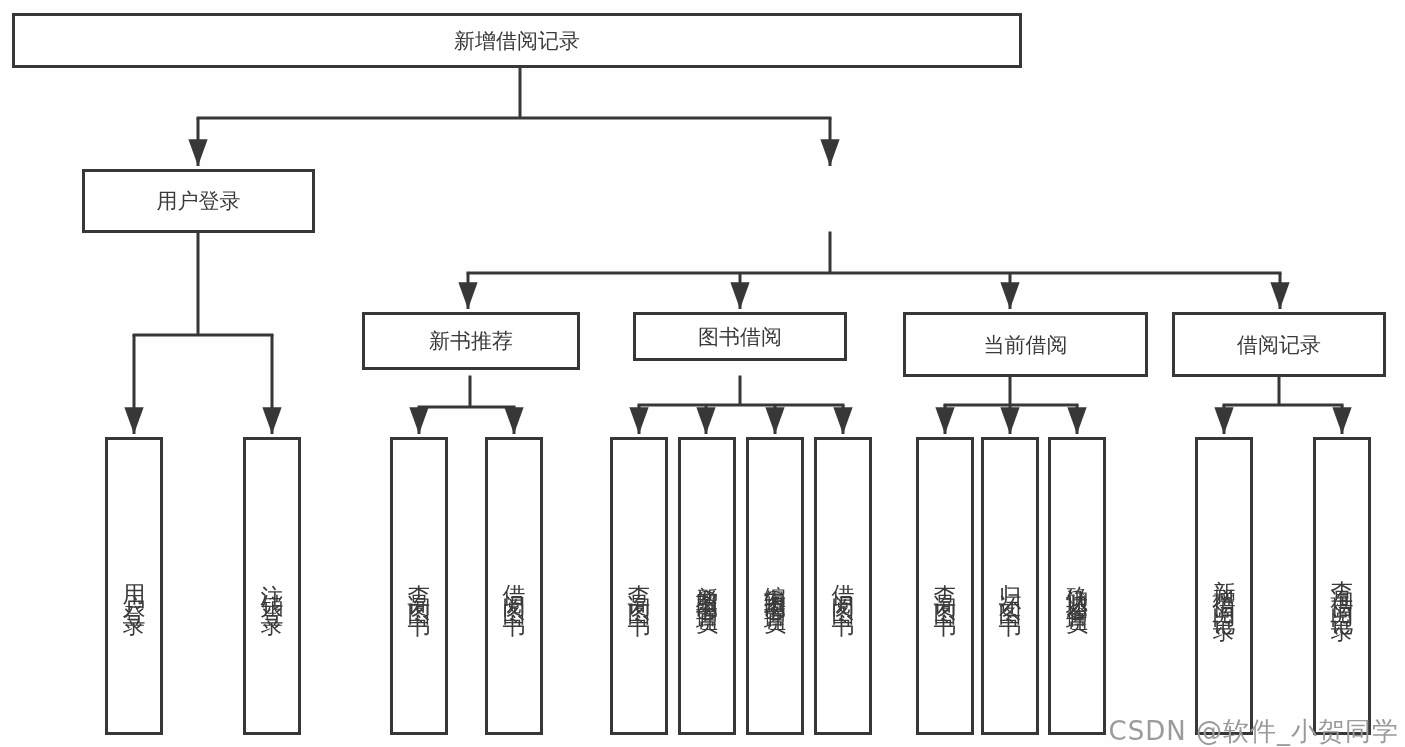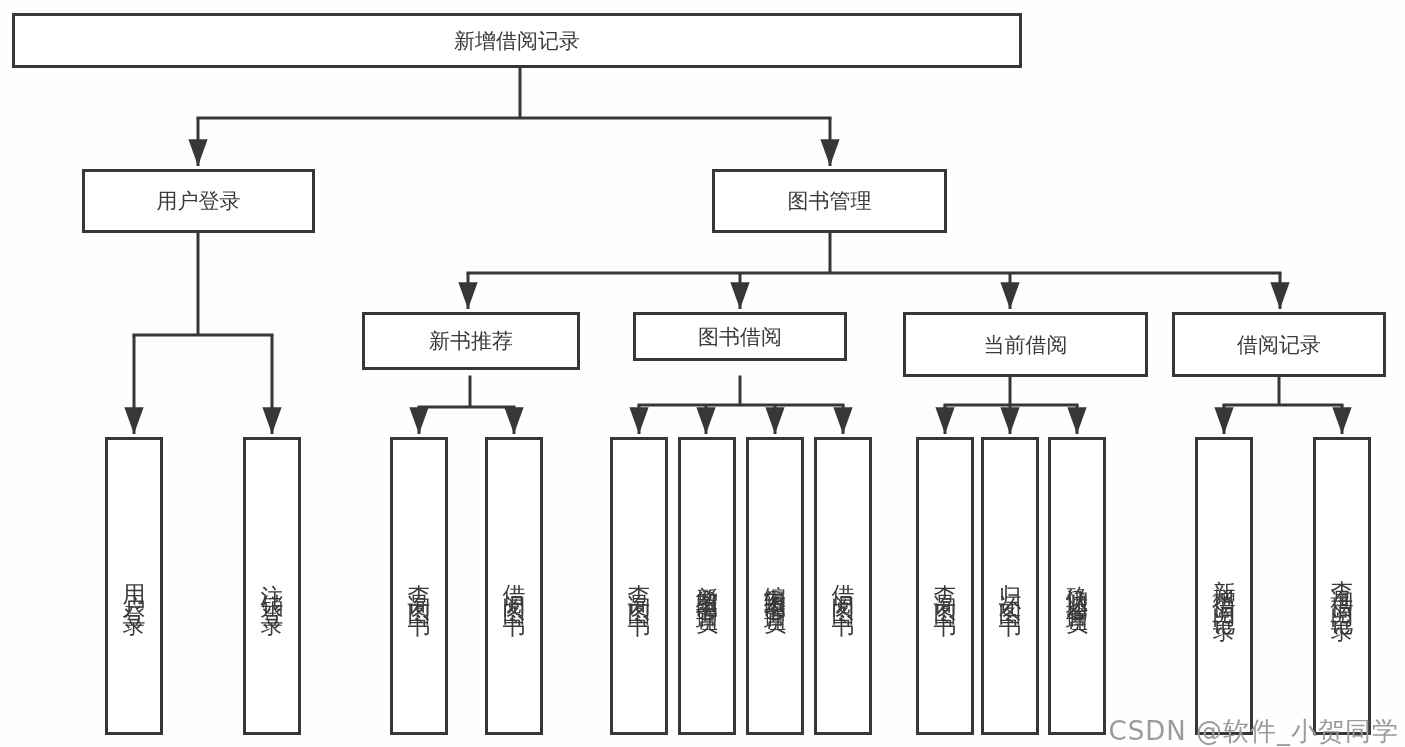--- a/index.html
+++ b/index.html
@@ -71,21 +71,20 @@
       <line x1="1010" y1="405" x2="1010" y2="434" marker-end="url(#arw)"></line>
       <line x1="1077" y1="405" x2="1077" y2="434" marker-end="url(#arw)"></line>
       <line x1="1224" y1="405" x2="1224" y2="434" marker-end="url(#arw)"></line>
       <line x1="1342" y1="405" x2="1342" y2="434" marker-end="url(#arw)"></line>
     </g>
   </svg>
 
   <div class="nb" style="left:12px;top:13px;width:1010px;height:55px;">新增借阅记录</div>
 
   <div class="nb" style="left:82px;top:169px;width:233px;height:64px;">用户登录</div>
-  <div class="nb" style="left:712px;top:169px;width:235px;height:64px;">图书管理</div>
 
   <div class="nb" style="left:362px;top:312px;width:218px;height:58px;">新书推荐</div>
   <div class="nb" style="left:633px;top:312px;width:214px;height:49px;">图书借阅</div>
   <div class="nb" style="left:903px;top:312px;width:245px;height:65px;">当前借阅</div>
   <div class="nb" style="left:1172px;top:312px;width:214px;height:65px;">借阅记录</div>
 
   <div class="nb vt" style="left:105px;top:437px;width:58px;height:298px;">用户登录</div>
   <div class="nb vt" style="left:243px;top:437px;width:58px;height:298px;">注销登录</div>
 
   <div class="nb vt" style="left:390px;top:437px;width:58px;height:298px;">查询图书</div>

